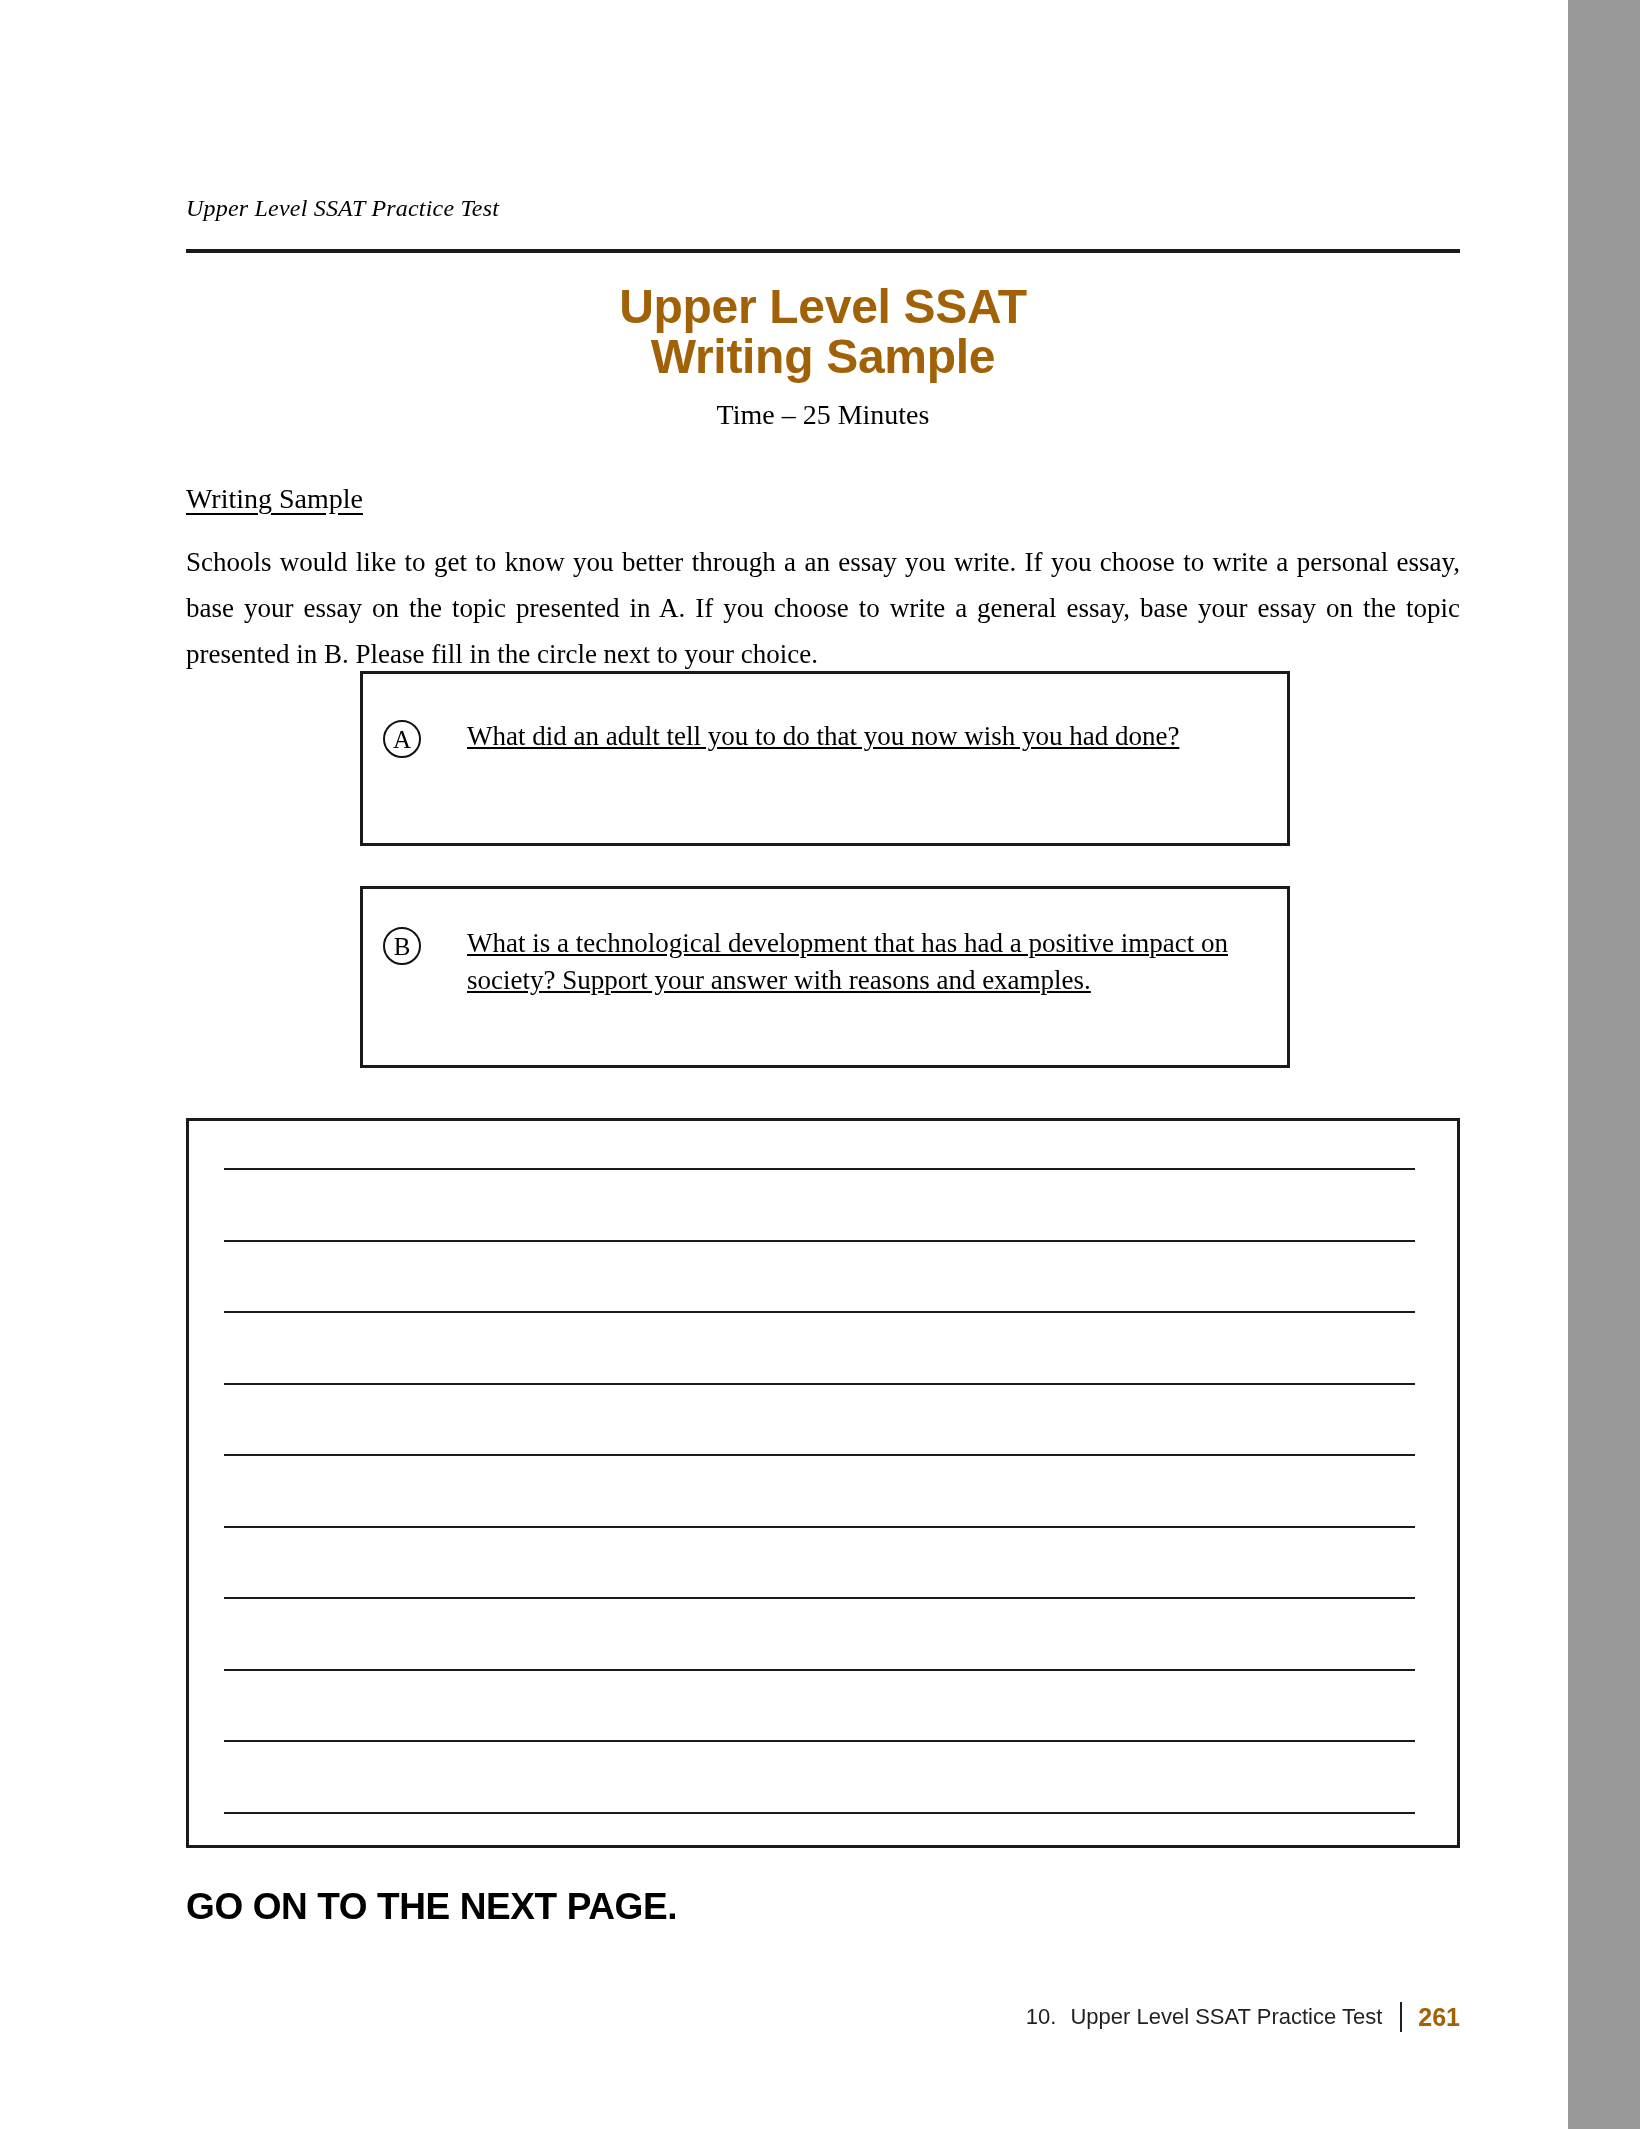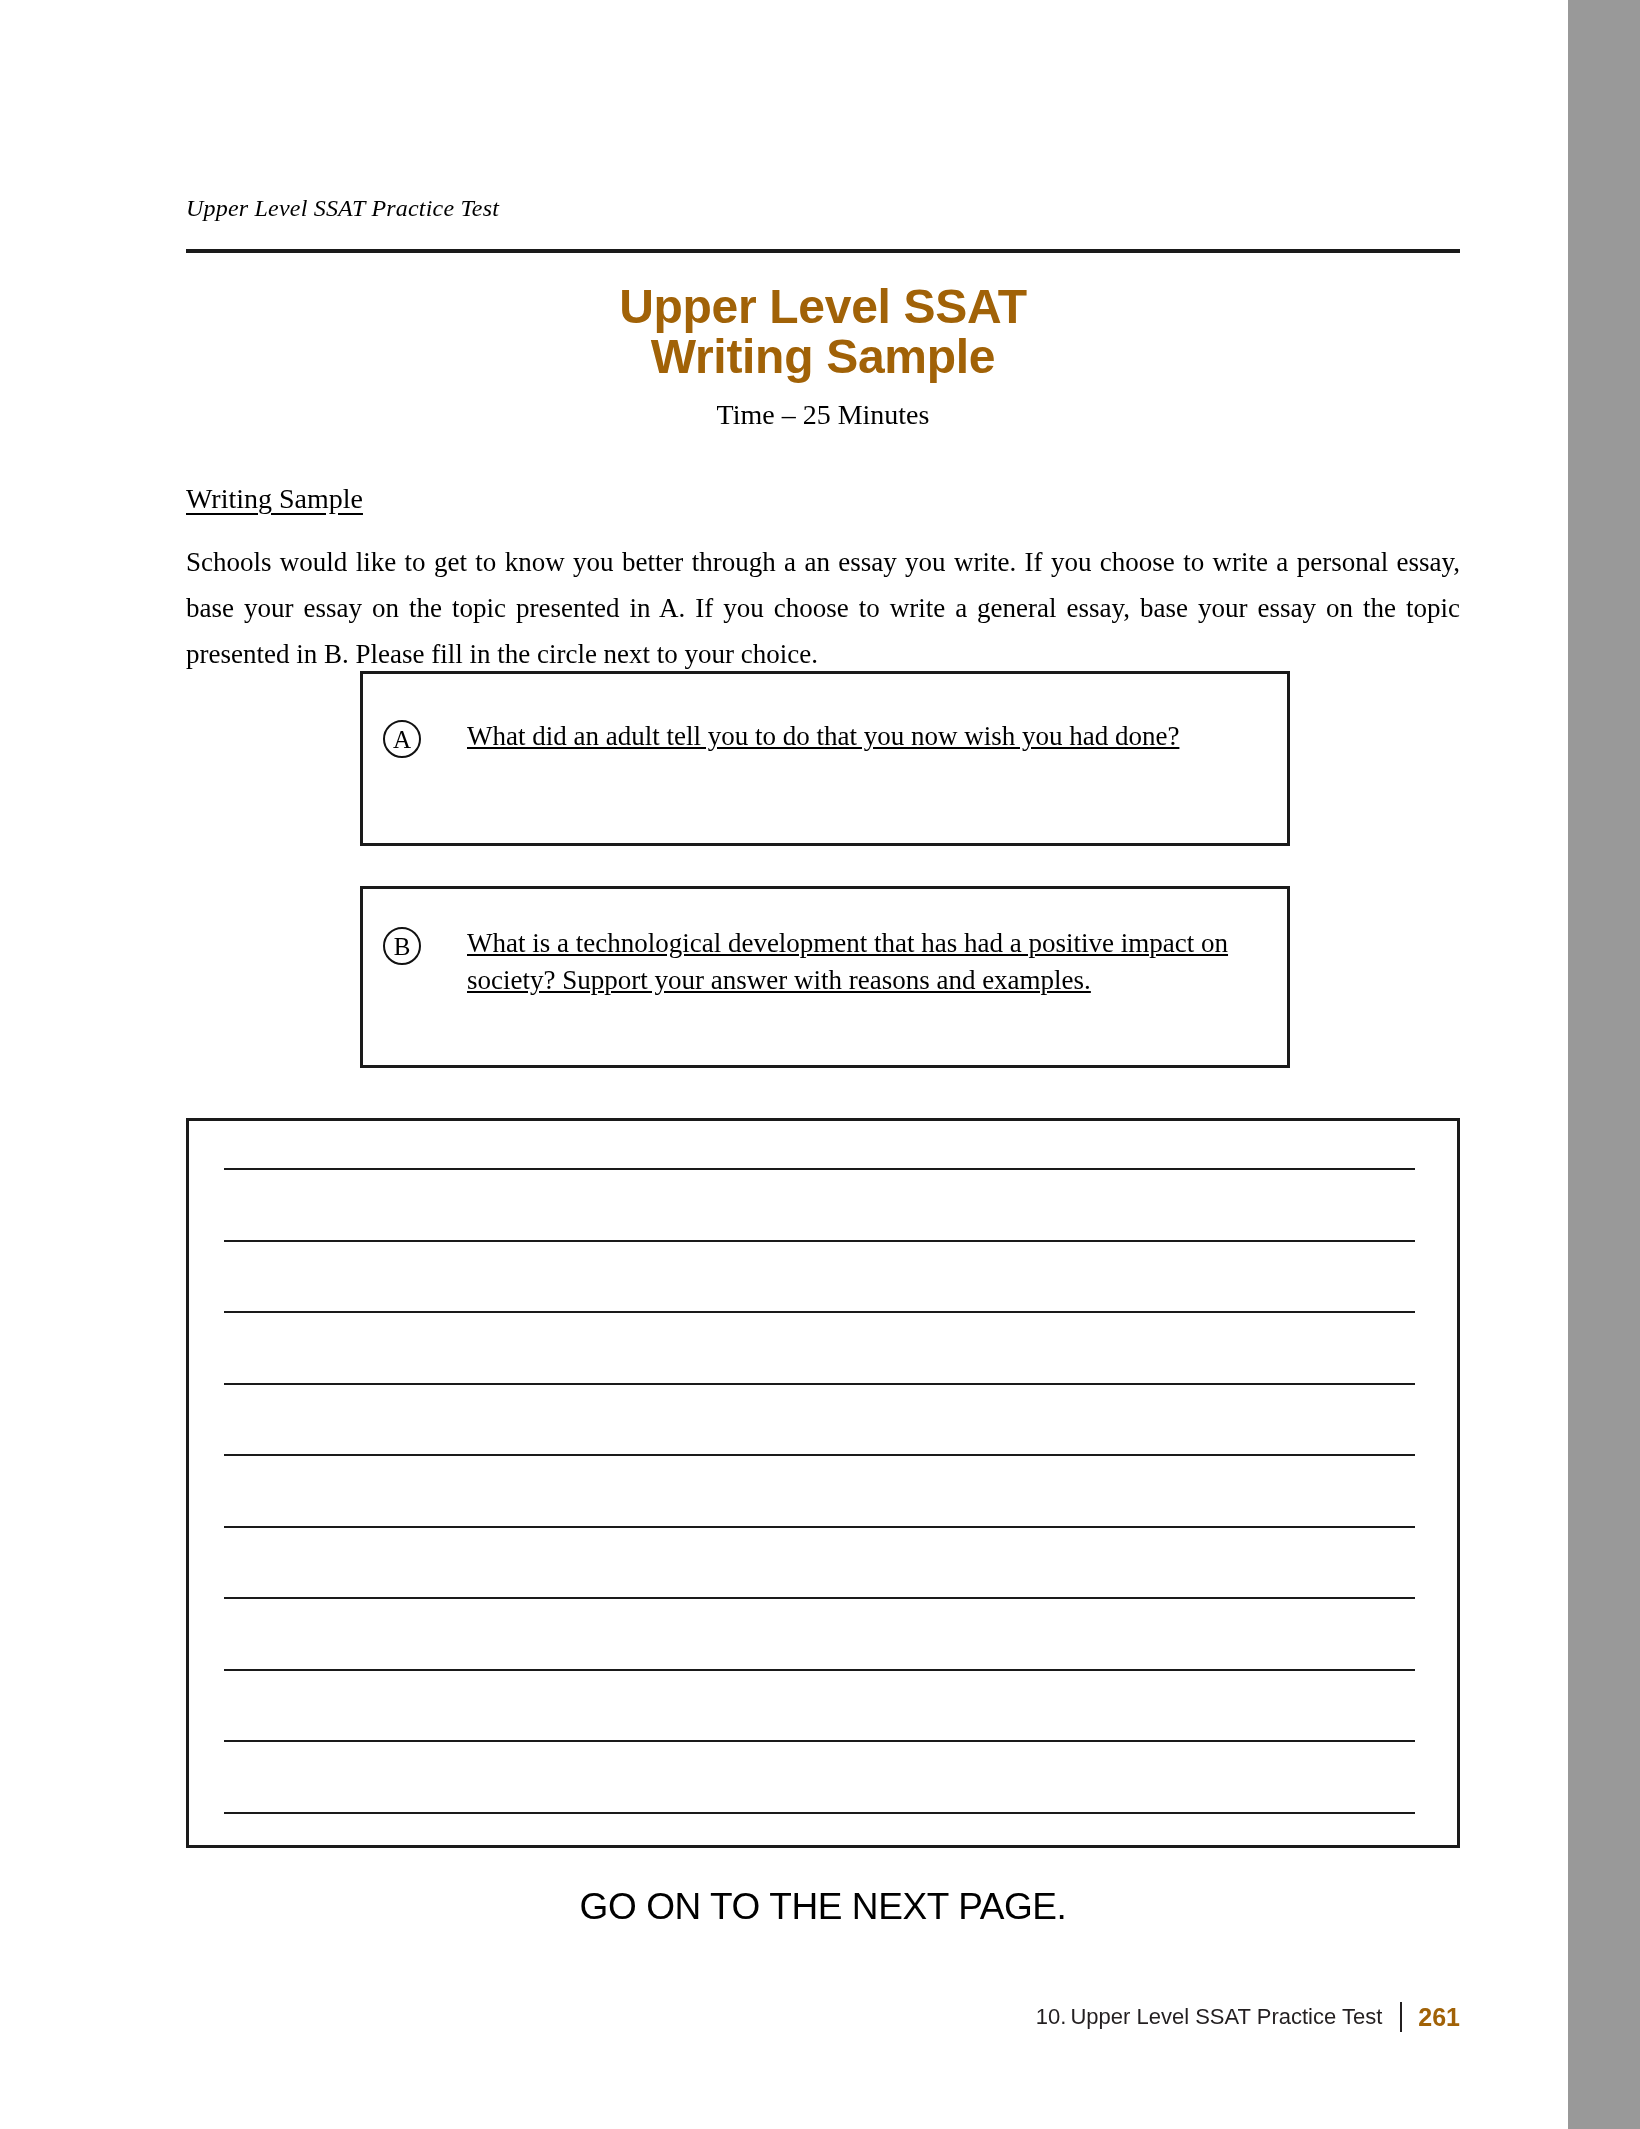--- a/index.html
+++ b/index.html
@@ -198,44 +198,44 @@
     height: 0;
     border-top: 2px solid #1a1a1a;
   }
 
   
   .go-on {
     position: absolute;
     left: 0;
     top: 1884px;
     width: 1274px;
-    text-align: center;
+    text-align: left;
     font-family: "Liberation Sans", sans-serif;
-    font-weight: normal;
+    font-weight: bold;
     font-size: 37px;
     letter-spacing: -0.4px;
     color: #000000;
   }
 
   
   .folio {
     position: absolute;
     left: 0;
     top: 2000px;
     width: 1274px;
     display: flex;
     align-items: center;
     justify-content: flex-end;
     font-family: "Liberation Sans", sans-serif;
   }
 
   .folio-chapter {
     font-size: 22px;
     color: #231f20;
-    margin-right: 4px;
+    margin-right: 14px;
   }
 
   .folio-label {
     font-size: 22px;
     color: #231f20;
   }
 
   .folio-divider {
     width: 2px;
     height: 30px;

